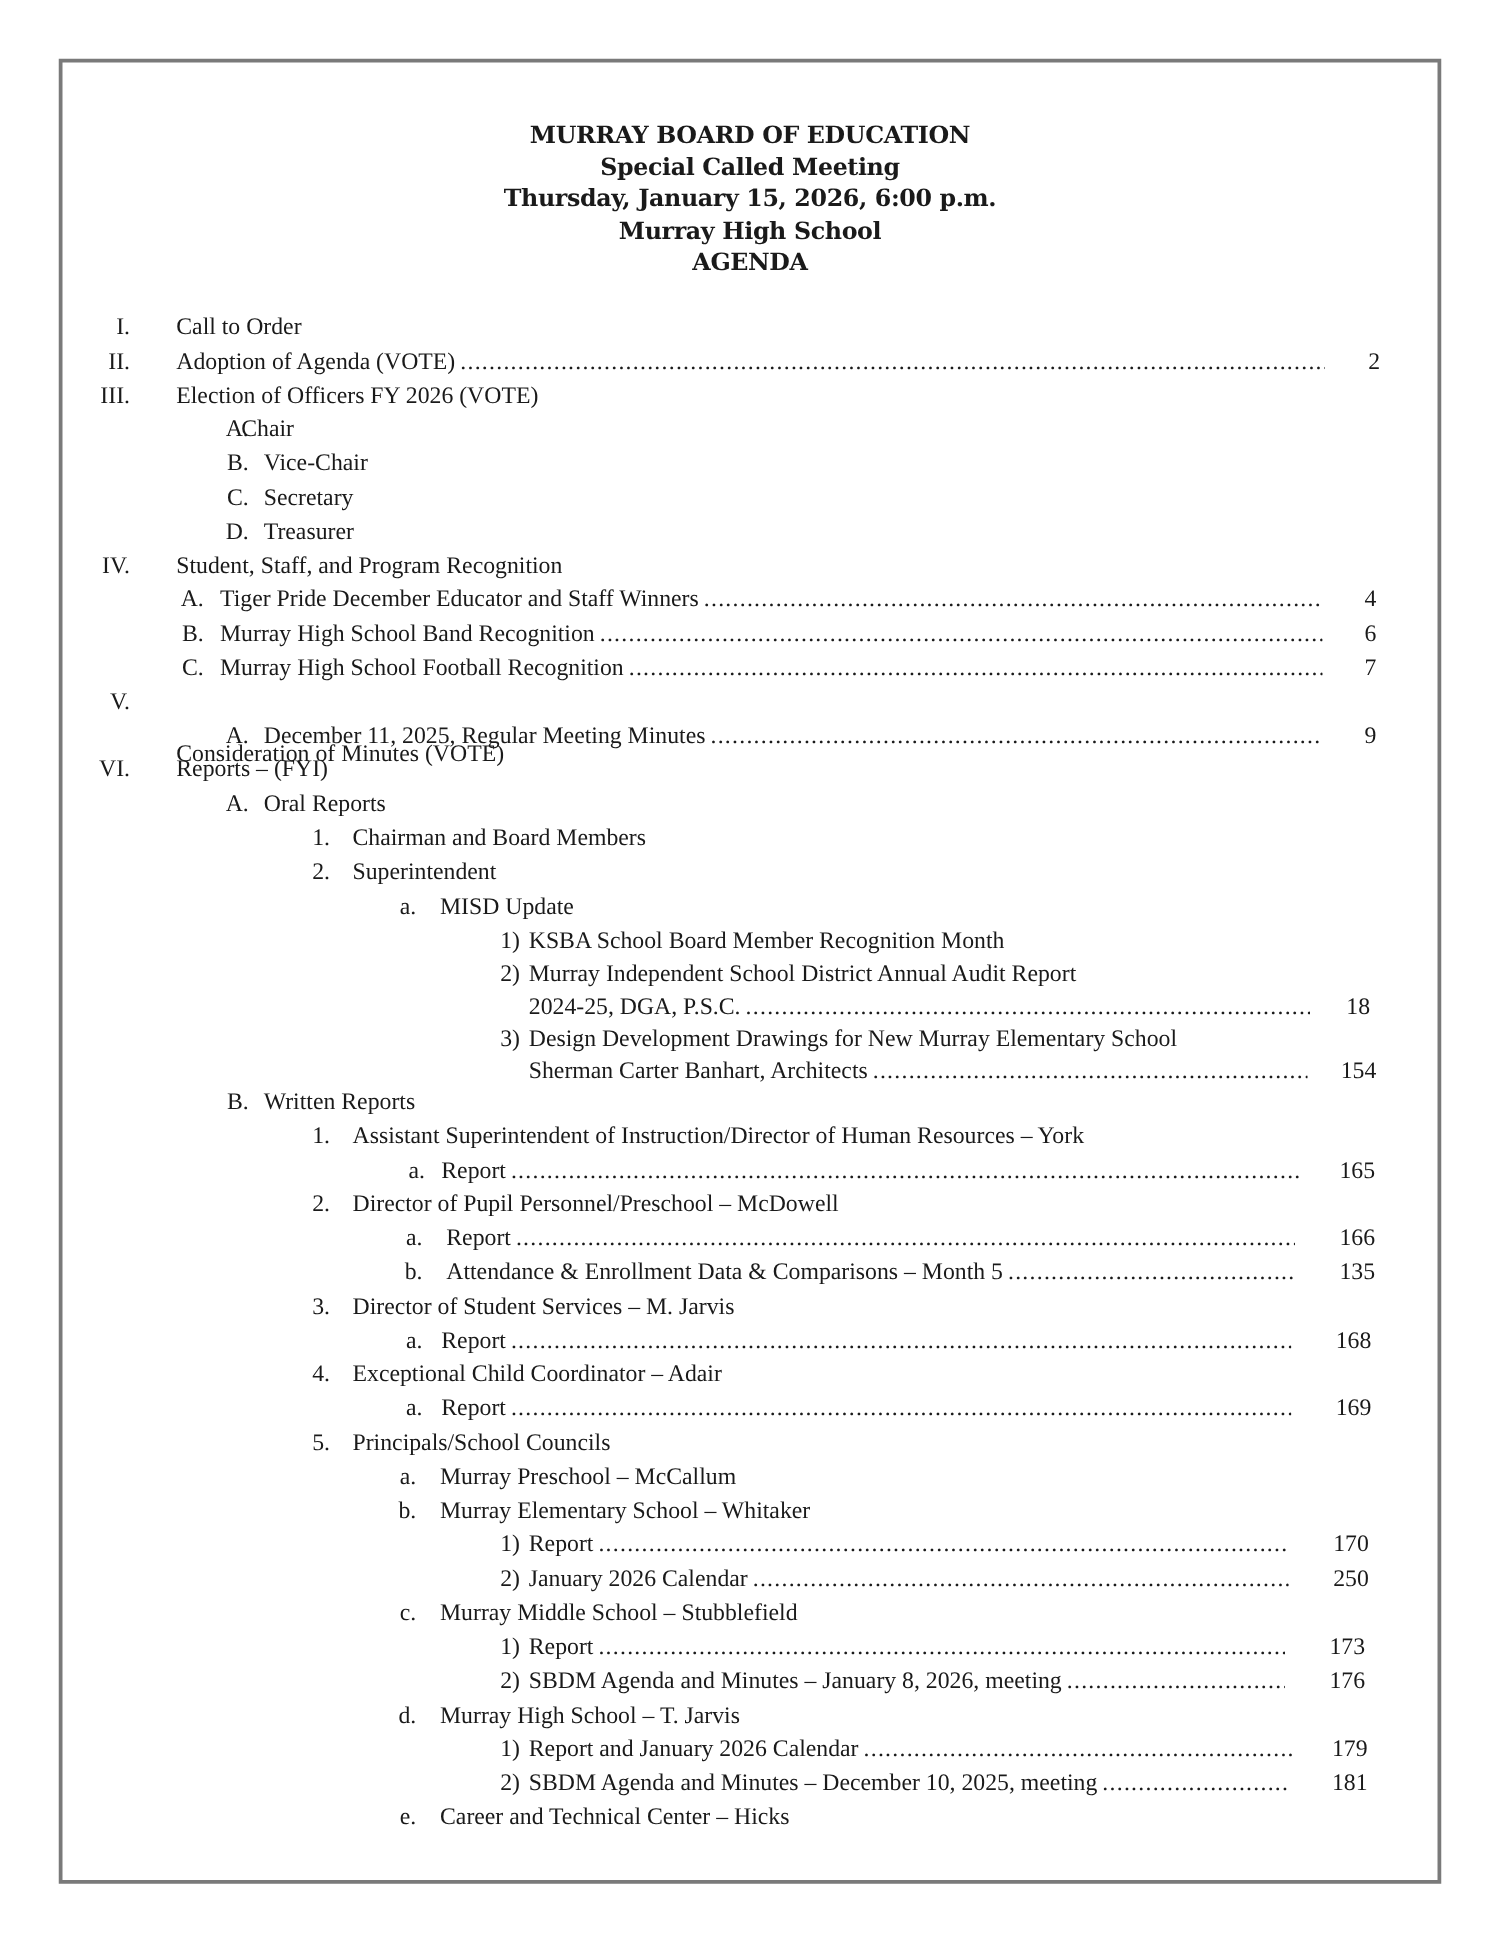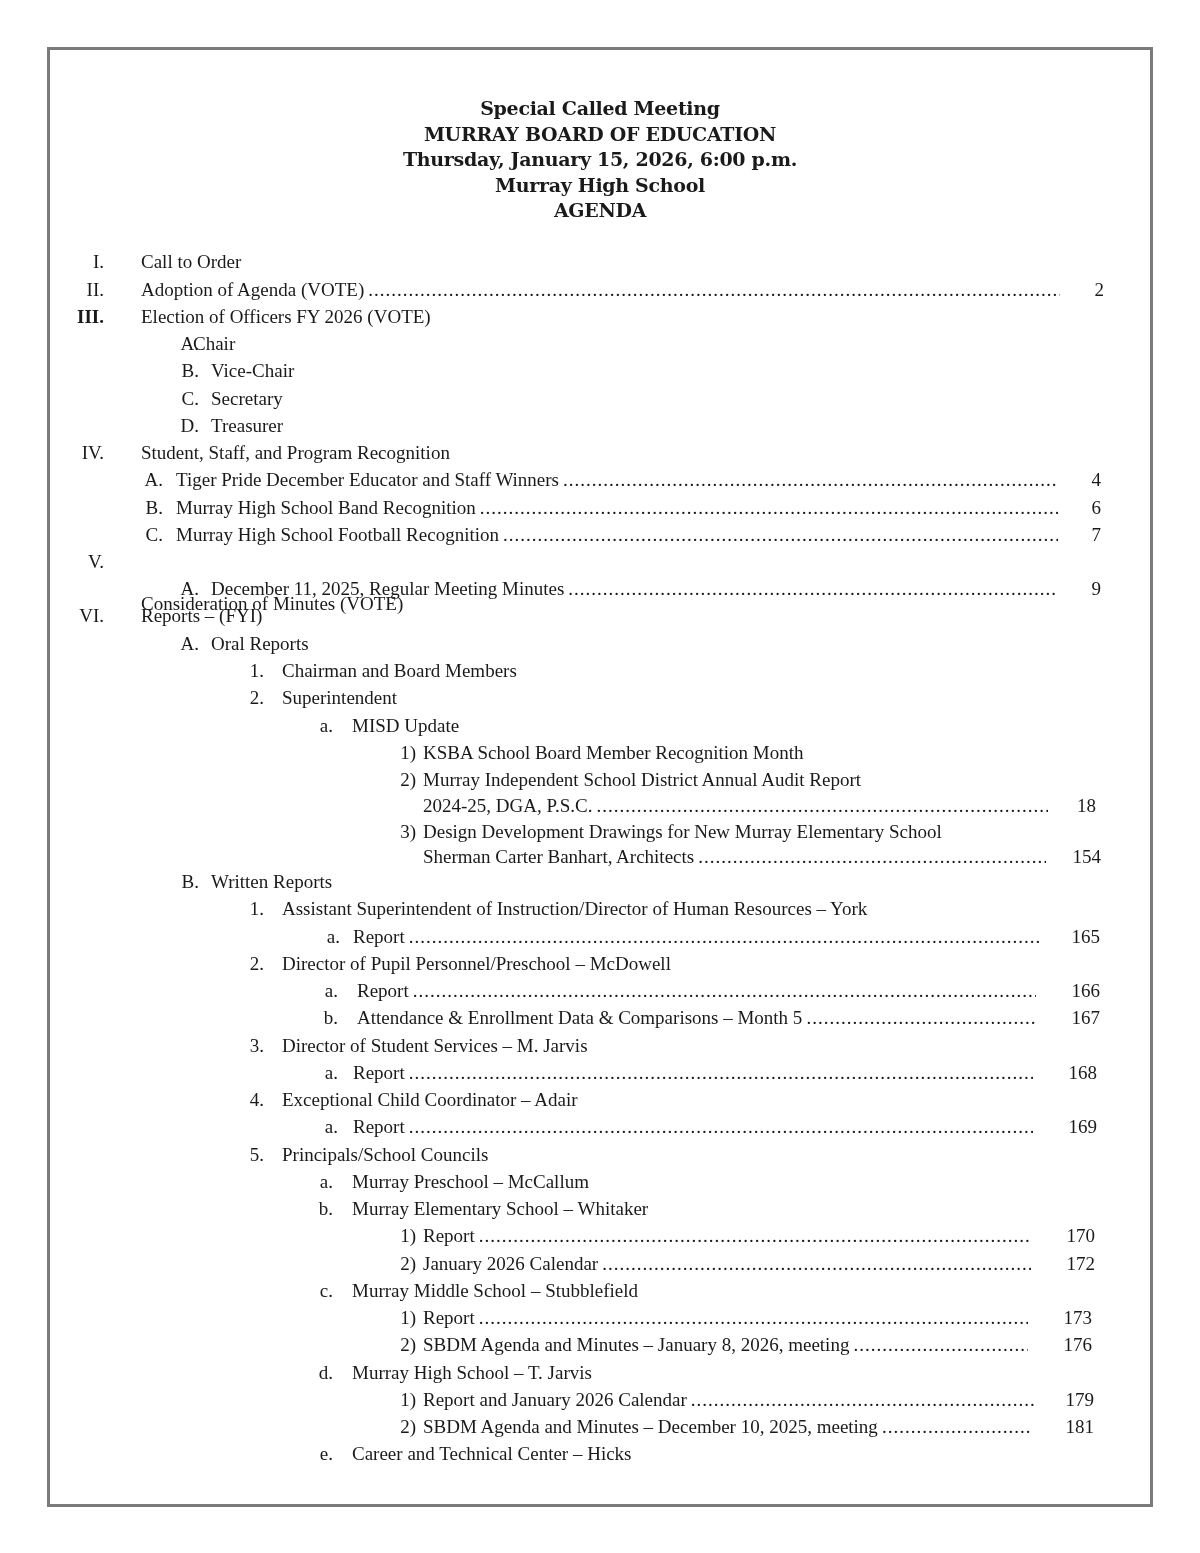--- a/index.html
+++ b/index.html
@@ -13,22 +13,22 @@
   .row .lead { flex:1; overflow:hidden; margin-left:4px; margin-right:4px; }
   .row .lead::after { content:"......................................................................................................................................................................................................................................................................................................................................................"; letter-spacing:1px; }
   .row .pg { position:absolute; text-align:right; }
 </style>
 </head>
 <body>
 
 <div class="frame"></div>
 
 <div class="header">
+  <div>MURRAY BOARD OF EDUCATION</div>
   <div>Special Called Meeting</div>
-  <div>MURRAY BOARD OF EDUCATION</div>
   <div>Thursday, January 15, 2026, 6:00 p.m.</div>
   <div>Murray High School</div>
   <div>AGENDA</div>
 </div>
 
 <div id="agenda-list">
     <div class="row" style="top: 248px;">
       <span class="num" style="right: 1096px;">I.</span>
       <span class="txt" style="left: 141px;">
         <span>Call to Order</span>
@@ -36,21 +36,21 @@
     </div>
     <div class="row" style="top: 276px;">
       <span class="num" style="right: 1096px;">II.</span>
       <span class="txt" style="left: 141px; width: 923px;">
         <span>Adoption of Agenda (VOTE)</span>
         <span class="lead"></span>
       </span>
       <span class="pg" style="right: 96px;">2</span>
     </div>
     <div class="row" style="top: 303px;">
-      <span class="num" style="right: 1096px; font-weight: bold;">III.</span>
+      <span class="num" style="right: 1096px;">III.</span>
       <span class="txt" style="left: 141px;">
         <span>Election of Officers FY 2026 (VOTE)</span>
       </span>
     </div>
     <div class="row" style="top: 330px;">
       <span class="num" style="right: 1001px;">A.</span>
       <span class="txt" style="left: 193px;">
         <span>Chair</span>
       </span>
     </div>
@@ -211,21 +211,21 @@
         <span class="lead"></span>
       </span>
       <span class="pg" style="right: 100px;">166</span>
     </div>
     <div class="row" style="top: 1004px;">
       <span class="num" style="right: 862px;">b.</span>
       <span class="txt" style="left: 357px; width: 683px; align-items: flex-end;">
         <span>Attendance &amp; Enrollment Data &amp; Comparisons – Month 5</span>
         <span class="lead"></span>
       </span>
-      <span class="pg" style="right: 100px;">167</span>
+      <span class="pg" style="right: 100px;">135</span>
     </div>
     <div class="row" style="top: 1032px;">
       <span class="num" style="right: 936px;">3.</span>
       <span class="txt" style="left: 282px;">
         <span>Director of Student Services – M. Jarvis</span>
       </span>
     </div>
     <div class="row" style="top: 1059px;">
       <span class="num" style="right: 862px;">a.</span>
       <span class="txt" style="left: 353px; width: 684px;">
@@ -273,21 +273,21 @@
         <span class="lead"></span>
       </span>
       <span class="pg" style="right: 105px;">170</span>
     </div>
     <div class="row" style="top: 1250px;">
       <span class="num" style="right: 784px;">2)</span>
       <span class="txt" style="left: 423px; width: 612px;">
         <span>January 2026 Calendar</span>
         <span class="lead"></span>
       </span>
-      <span class="pg" style="right: 105px;">172</span>
+      <span class="pg" style="right: 105px;">250</span>
     </div>
     <div class="row" style="top: 1277px;">
       <span class="num" style="right: 867px;">c.</span>
       <span class="txt" style="left: 352px;">
         <span>Murray Middle School – Stubblefield</span>
       </span>
     </div>
     <div class="row" style="top: 1304px;">
       <span class="num" style="right: 784px;">1)</span>
       <span class="txt" style="left: 423px; width: 609px;">

